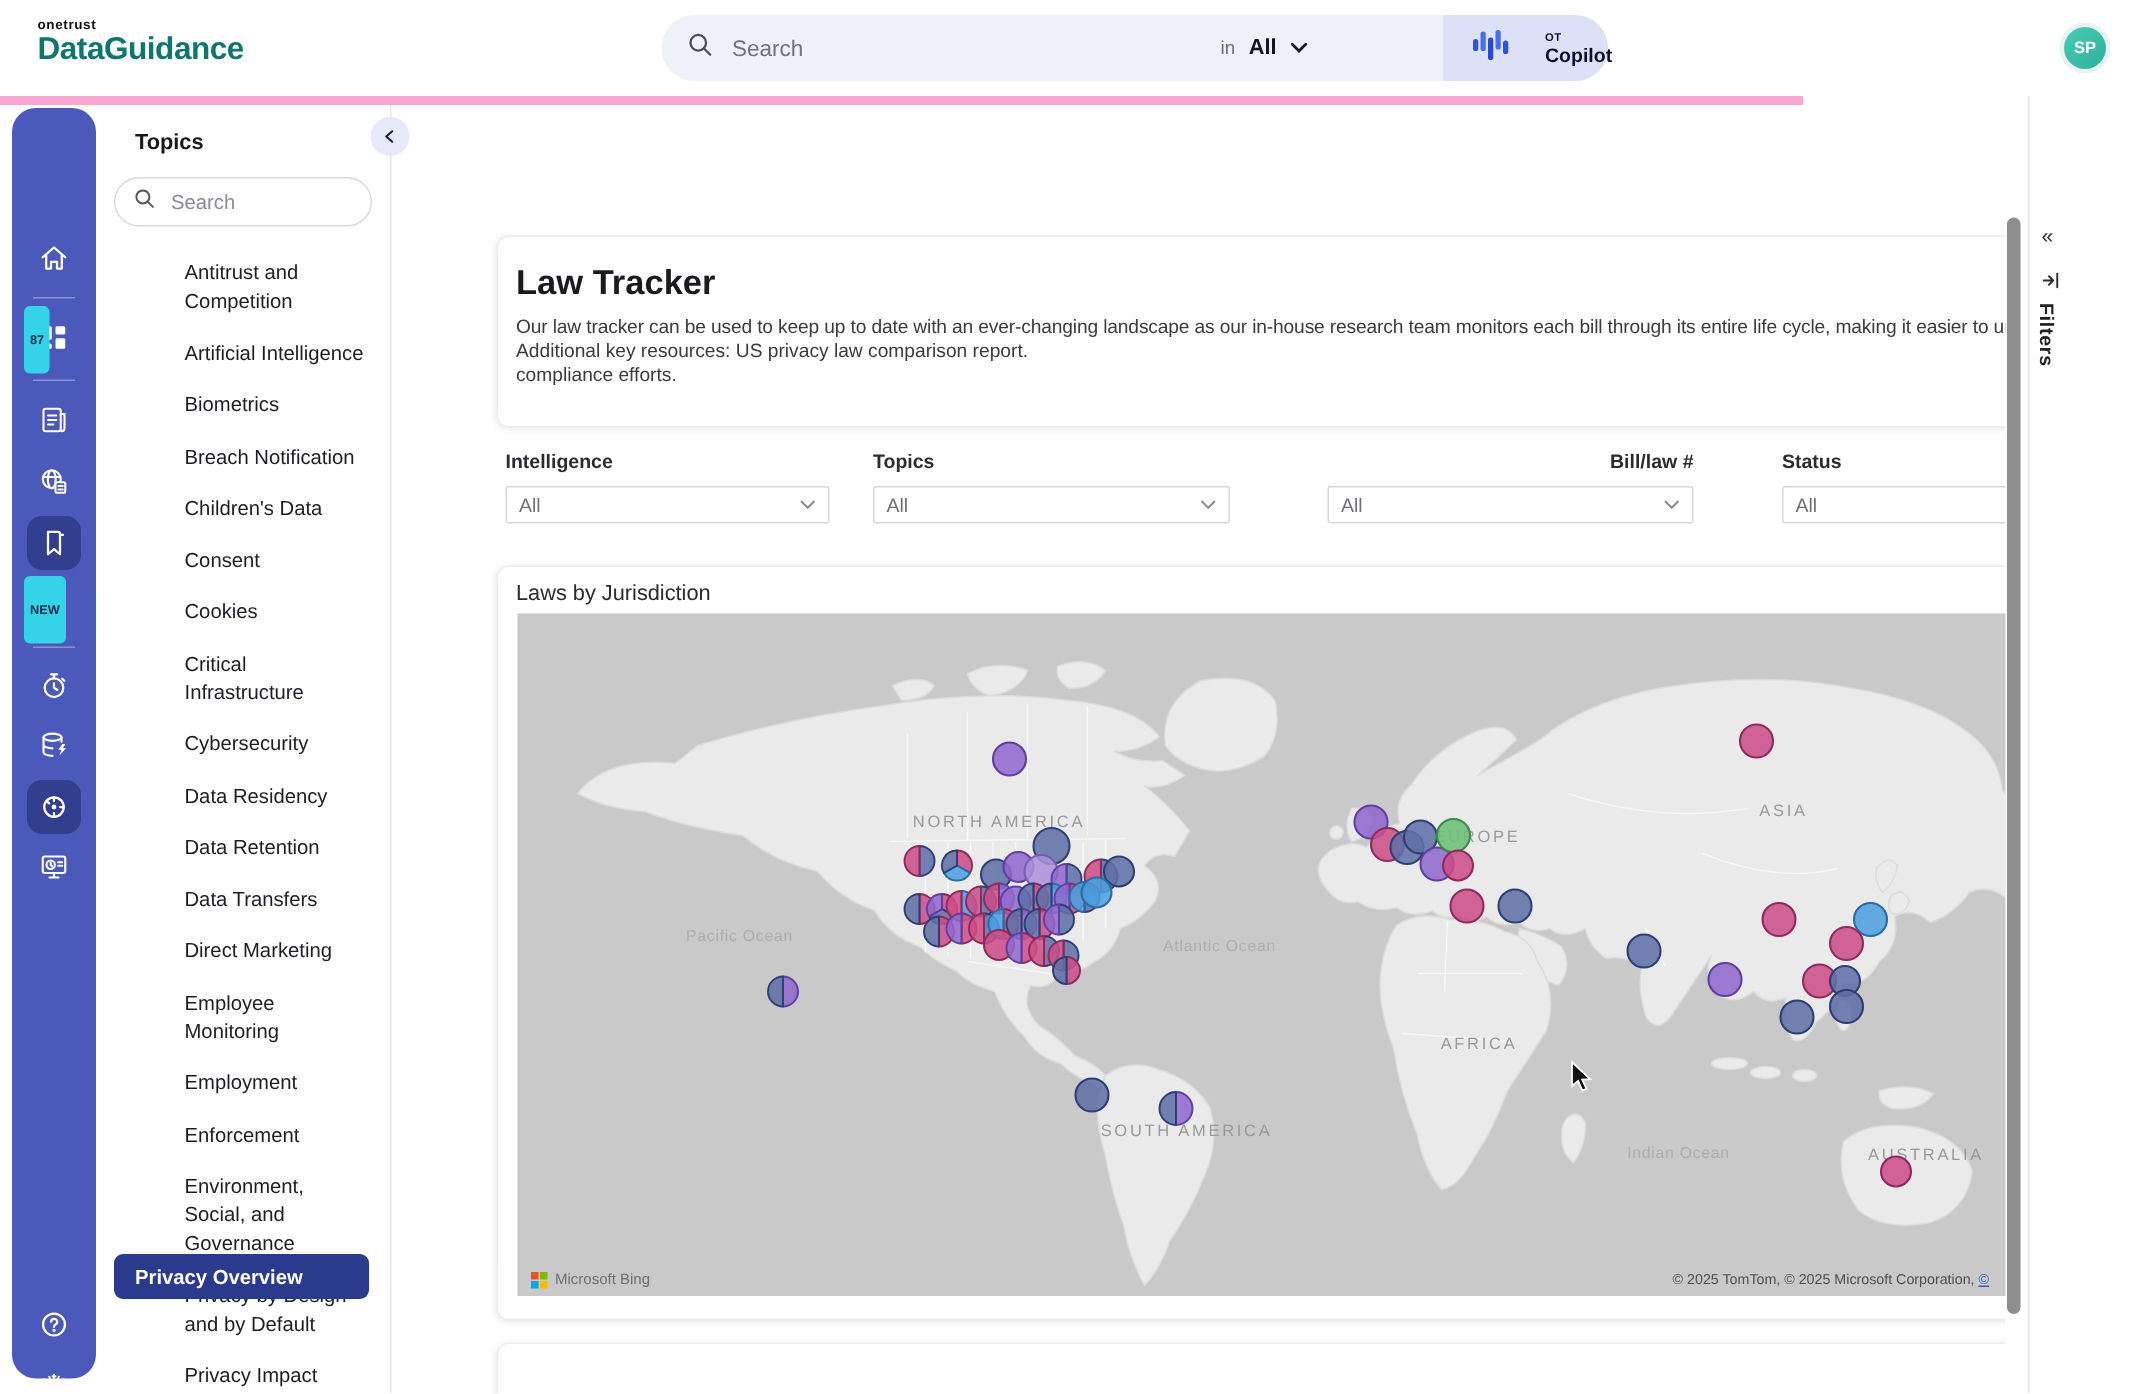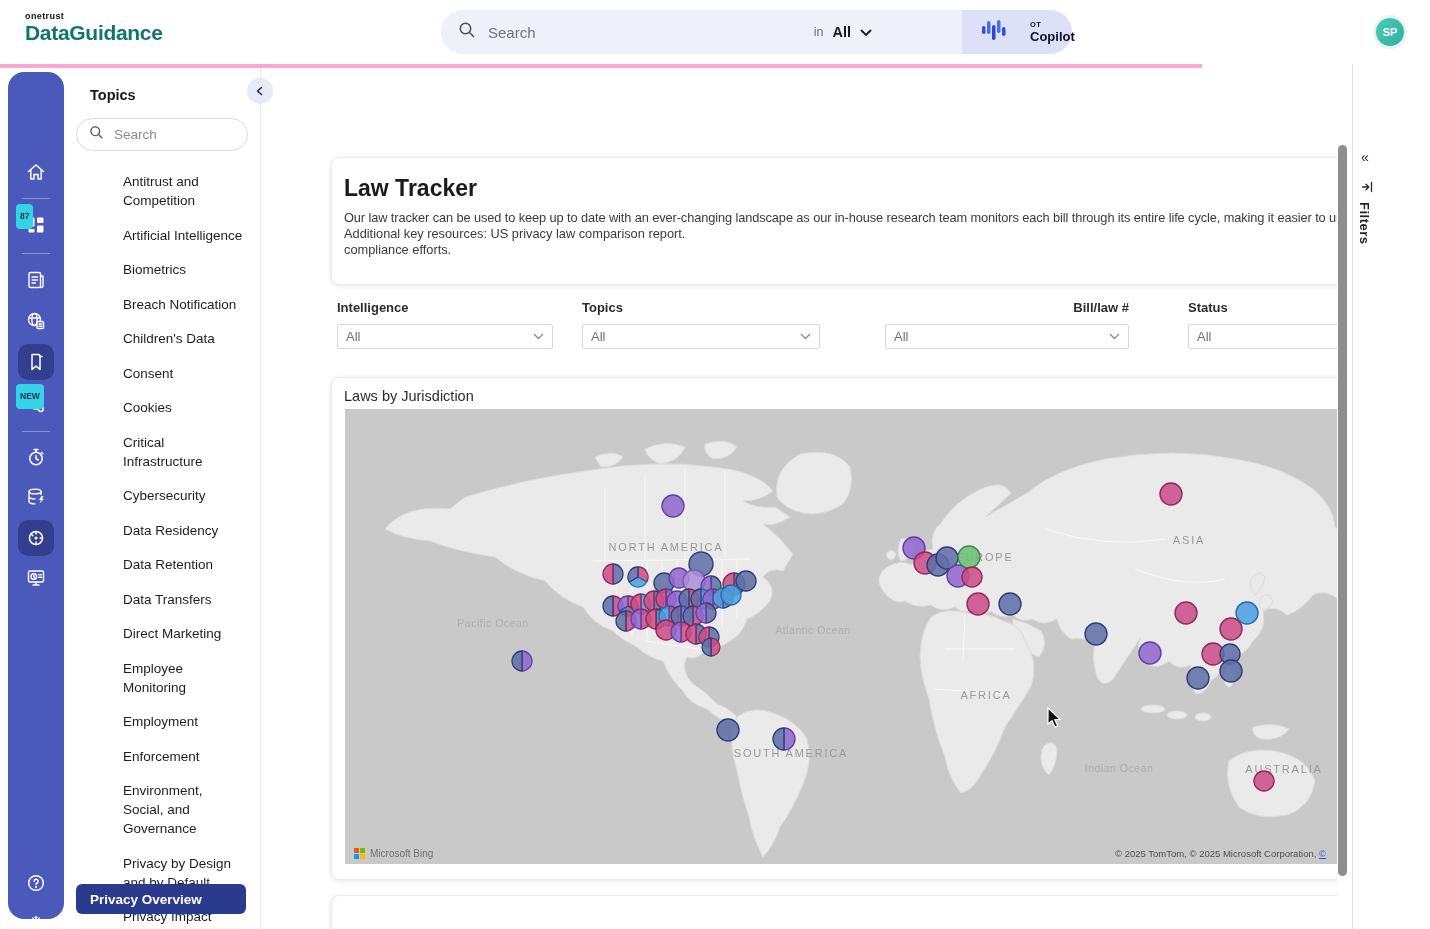--- a/index.html
+++ b/index.html
@@ -1,50 +1,50 @@
 <!DOCTYPE html>
 <html><head>
 <meta charset="utf-8">
 <style>
   html,body{margin:0;padding:0;background:#fff;font-family:"Liberation Sans","DejaVu Sans",sans-serif;}
   #stage{position:relative;width:1430px;height:929px;background:#fff;overflow:hidden;}
   
-  #header{position:absolute;left:0;top:0;width:1202px;height:64px;background:#fff;border-bottom:4px solid #f9a8d4;z-index:30;}
+  #header{position:absolute;left:0;top:0;width:1202px;height:64px;background:#fff;border-bottom:6px solid #f9a8d4;z-index:30;}
   .brand{position:absolute;left:25px;top:11px;cursor:pointer;}
   .brand-top{font-size:9px;font-weight:700;letter-spacing:.4px;color:#121212;}
   .brand-bottom{font-size:21px;font-weight:700;letter-spacing:-.3px;color:#0f766e;margin-top:0px;}
   .search-pill{position:absolute;left:441px;top:10px;width:631px;height:44px;border-radius:22px;background:#eef0fa;display:flex;align-items:center;}
   .search-pill .mag{margin-left:17px;flex:0 0 auto;}
   .hsearch-input{border:none;outline:none;background:transparent;font-size:15px;color:#333;margin-left:10px;width:330px;font-family:inherit;}
   .hsearch-input::placeholder{color:#6d7280;}
   .scope{position:absolute;right:200px;top:0;height:44px;display:flex;align-items:center;gap:9px;cursor:pointer;}
   .scope .in{font-size:12.5px;color:#6b6f7b;}
   .scope .val{font-size:14.5px;font-weight:700;color:#16161d;}
   .copilot{position:absolute;right:0;top:0;height:44px;width:110px;background:#dce1f8;border-radius:0 22px 22px 0;display:flex;align-items:center;cursor:pointer;}
   .copilot-text{margin-left:24px;line-height:1;}
   .copilot-top{font-size:7.5px;font-weight:700;color:#0c0f2e;letter-spacing:.3px;}
   .copilot-bottom{font-size:13px;font-weight:700;color:#0c0f2e;margin-top:2px;}
   .avatar{position:absolute;left:1376px;top:18px;width:28px;height:28px;border-radius:50%;background:linear-gradient(135deg,#49cdb4,#2fae9e);color:#fff;font-size:11px;font-weight:700;display:flex;align-items:center;justify-content:center;box-shadow:0 0 0 3px #e9f2f5;cursor:pointer;}
   
   #rail{position:absolute;left:8px;top:72px;width:56px;height:847px;background:#4b59bb;border-radius:16px;z-index:20;}
   .rail-item{position:absolute;left:50%;transform:translateX(-50%);width:36px;height:36px;display:flex;align-items:center;justify-content:center;border-radius:10px;cursor:pointer;}
   .rail-item.active{background:#323e8e;}
   .rail-div{position:absolute;left:14px;width:28px;height:1px;background:rgba(255,255,255,.35);}
-  .rail-badge{position:absolute;background:#35d3e8;color:#0b2e4f;font-size:8.5px;font-weight:700;border-radius:4px;padding:8px 4px;line-height:1;z-index:2;}
+  .rail-badge{position:absolute;background:#35d3e8;color:#0b2e4f;font-size:8.5px;font-weight:700;border-radius:4px;padding:18px 4px;line-height:1;z-index:2;}
   .rail-icon svg{display:block;}
   
   #topics{position:absolute;left:64px;top:64px;width:196px;height:865px;background:#fff;border-right:1px solid #e8e8ee;z-index:10;}
   .topics-title{position:absolute;left:26px;top:23px;font-size:14.5px;font-weight:700;color:#17171f;}
   .tsearch{position:absolute;left:12px;top:54px;width:170px;height:31px;border:1px solid #d8d8e0;border-radius:17px;display:flex;align-items:center;background:#fff;}
   .tsearch input{border:none;outline:none;background:transparent;font-size:13.5px;color:#333;margin-left:8px;width:120px;font-family:inherit;}
   .tsearch input::placeholder{color:#8a8a95;}
   .tsearch .mag{margin-left:12px;}
   #topics-list{position:absolute;left:0;top:108px;width:196px;}
   .topic-item{padding:0 16px 0 26px;margin-bottom:15.5px;font-size:13.5px;font-weight:500;color:#1d1d26;line-height:19px;cursor:pointer;margin-left:33px;}
-  #privacy-overview-btn{position:absolute;left:12px;top:820px;width:170px;height:30px;background:#2a3a8c;border-radius:6px;color:#fff;font-size:13.5px;font-weight:600;display:flex;align-items:center;padding-left:14px;box-sizing:border-box;cursor:pointer;}
+  #privacy-overview-btn{position:absolute;left:12px;top:772px;width:170px;height:30px;background:#2a3a8c;border-radius:6px;color:#fff;font-size:13.5px;font-weight:600;display:flex;align-items:center;padding-left:14px;box-sizing:border-box;cursor:pointer;}
   #collapse-btn{position:absolute;left:247px;top:78px;width:26px;height:26px;border-radius:50%;background:#e6e9f8;display:flex;align-items:center;justify-content:center;z-index:40;cursor:pointer;}
   
   #main-clip{position:absolute;left:260px;top:64px;width:1077px;height:865px;overflow:hidden;background:#fff;}
   .card{position:absolute;background:#fff;border:1px solid #ececf0;border-radius:8px;box-shadow:0 1px 5px rgba(0,0,0,.10);}
   #card-intro{left:71px;top:93px;width:1040px;height:126px;}
   .lt-title{margin:17px 0 0 12px;font-size:23px;font-weight:700;color:#1a1a1f;}
   .lt-desc{margin:8px 0 0 12px;font-size:12.8px;color:#3a3a40;line-height:16px;white-space:nowrap;overflow:hidden;letter-spacing:-.1px;}
   .lt-desc2{margin:0 0 0 12px;font-size:12.8px;color:#3a3a40;line-height:16px;}
   
   #filter-row{position:absolute;left:0;top:236px;width:1077px;height:60px;}

